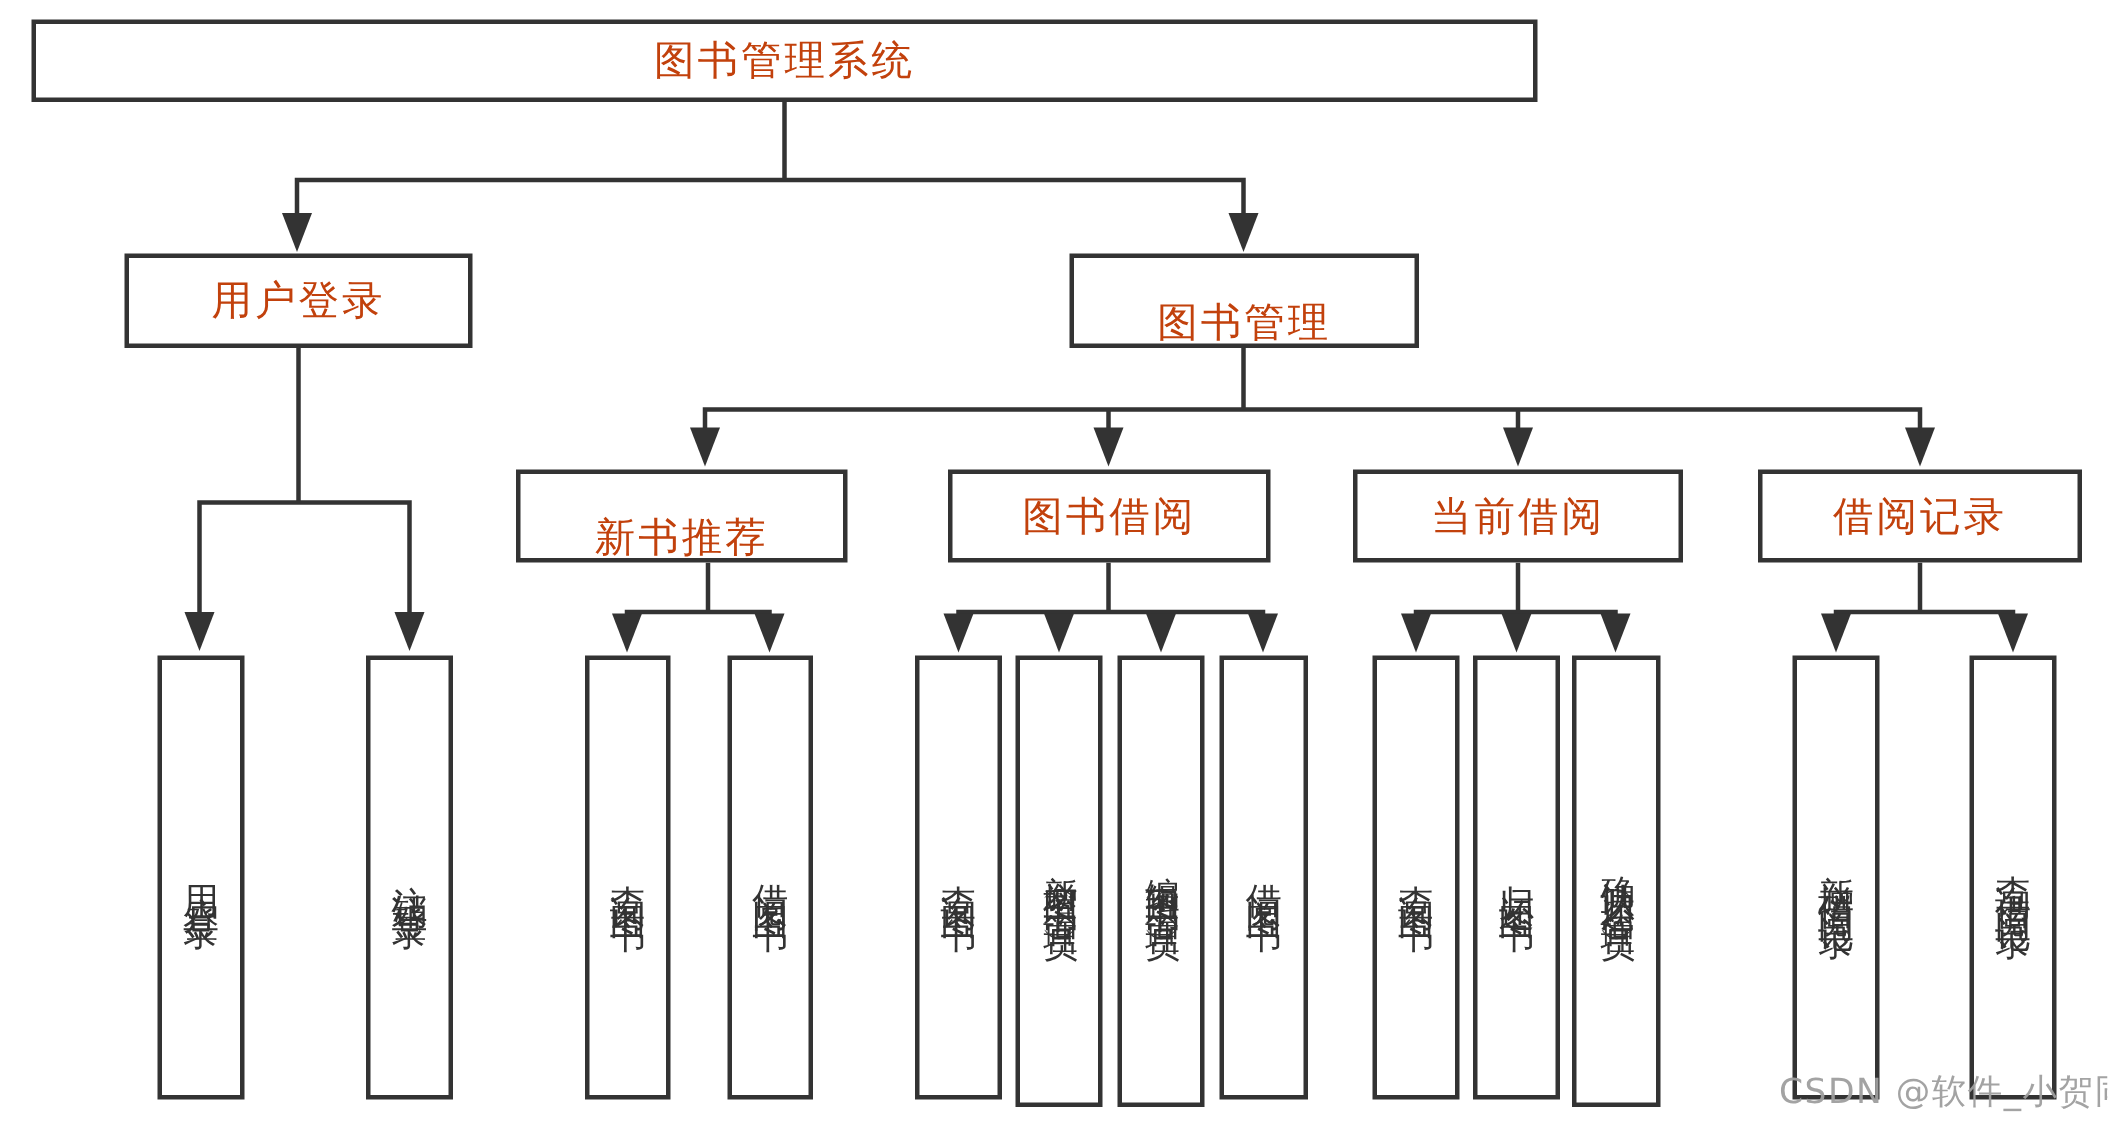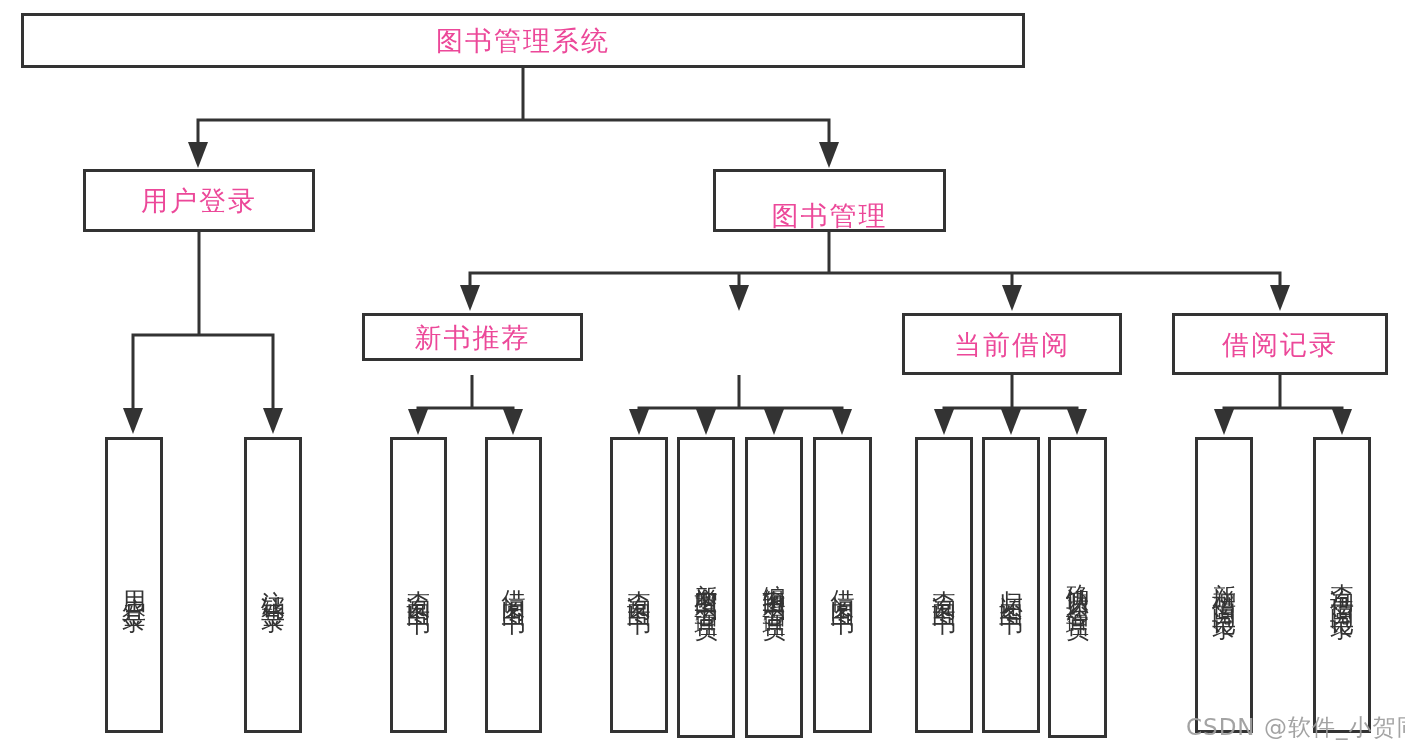--- a/index.html
+++ b/index.html
@@ -10,21 +10,21 @@
     position:absolute;
     box-sizing:border-box;
     border:3px solid #333;
     background:#fff;
     display:flex;
     align-items:center;
     justify-content:center;
     z-index:2;
     color:#333;
   }
-  .h-label{font-size:27px;line-height:1;letter-spacing:2px;white-space:nowrap;color:#ec4899;}
+  .h-label{font-size:27px;line-height:1;letter-spacing:2px;white-space:nowrap;color:#c2410c;}
   .leaf{z-index:2;}
   .v-label{
     writing-mode:vertical-rl;
     text-orientation:mixed;
     font-size:24px;
     line-height:1;
     letter-spacing:7px;
     white-space:nowrap;
     color:#333;
   }
@@ -115,22 +115,25 @@
     <span class="h-label">图书管理系统</span>
   </div>
 
   <div class="node" style="left:83px;top:169px;width:232px;height:63px;">
     <span class="h-label">用户登录</span>
   </div>
   <div class="node" style="left:713px;top:169px;width:233px;height:63px;align-items:flex-end;">
     <span class="h-label">图书管理</span>
   </div>
 
-  <div class="node" style="left:362px;top:313px;width:221px;height:48px;">
+  <div class="node" style="left:344px;top:313px;width:221px;height:62px;align-items:flex-end;">
     <span class="h-label">新书推荐</span>
+  </div>
+  <div class="node" style="left:632px;top:313px;width:215px;height:62px;">
+    <span class="h-label">图书借阅</span>
   </div>
   <div class="node" style="left:902px;top:313px;width:220px;height:62px;">
     <span class="h-label">当前借阅</span>
   </div>
   <div class="node" style="left:1172px;top:313px;width:216px;height:62px;">
     <span class="h-label">借阅记录</span>
   </div>
 
   <div class="node leaf" style="left:105px;top:437px;width:58px;height:296px;">
     <span class="leaf-inner v-label">用户登录</span>

